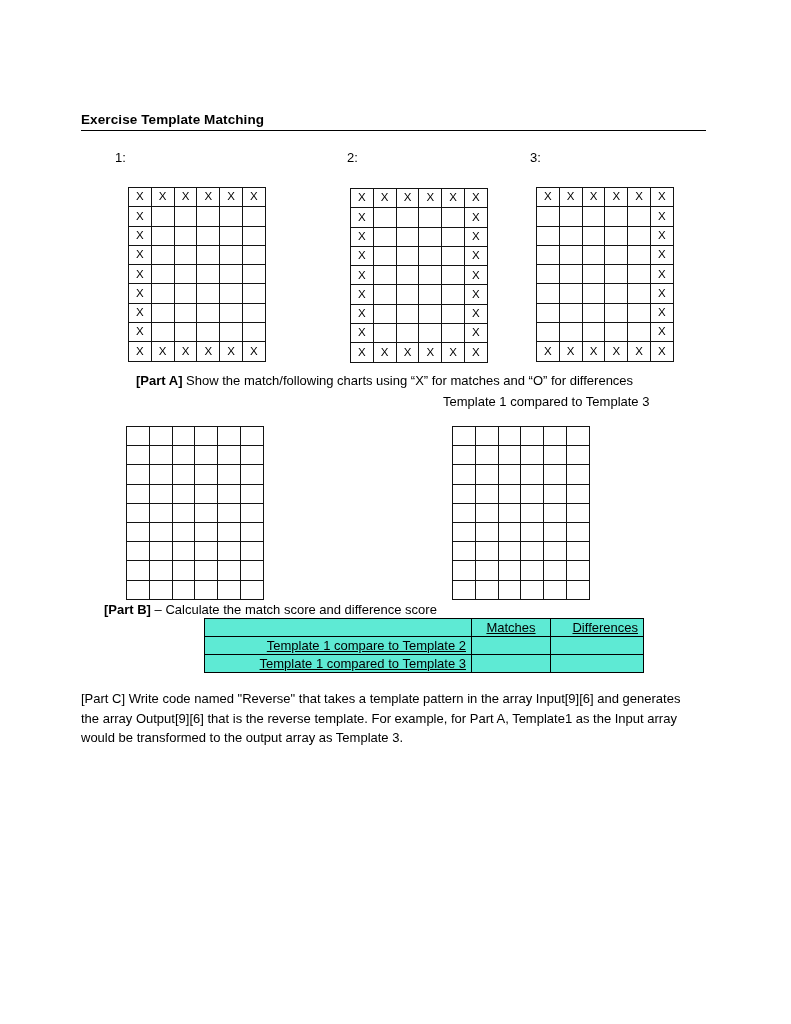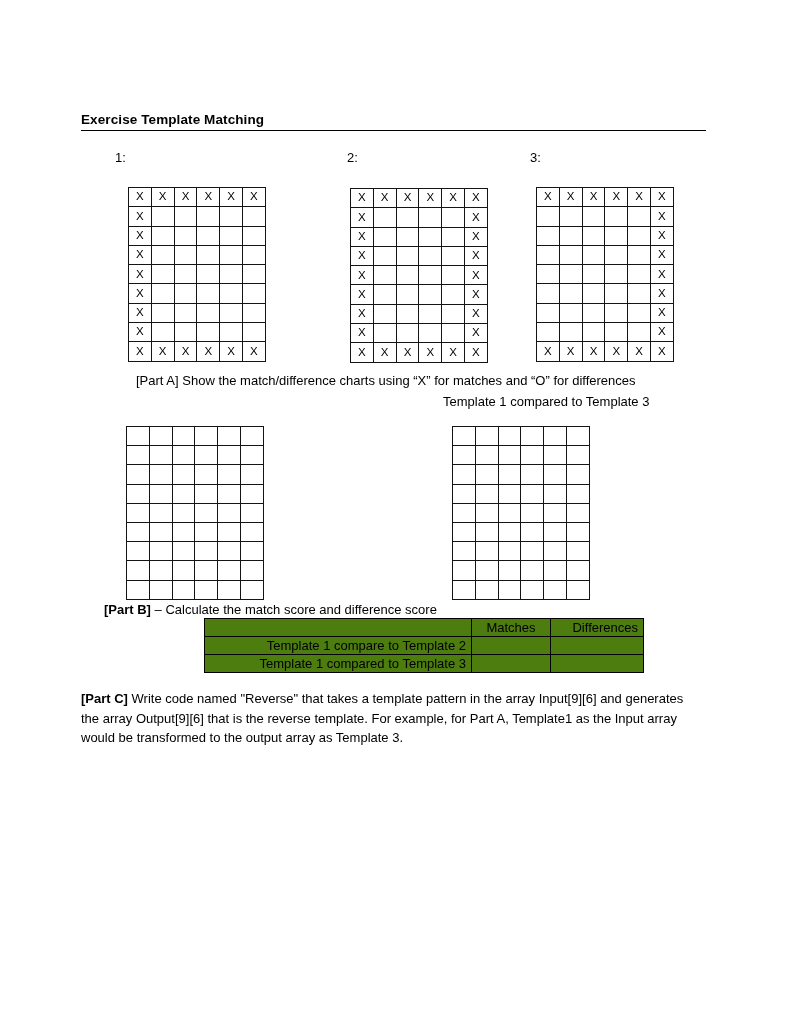--- a/index.html
+++ b/index.html
@@ -95,21 +95,21 @@
   #grid-answer-2 { left: 452px; top: 426px; }
 
   
   .part-a-heading {
     position: absolute;
     left: 116px;
     top: 373px;
     font-size: 13px;
     white-space: nowrap;
   }
-  .part-a-heading .tag { font-weight: normal; padding-left: 20px; }
+  .part-a-heading .tag { font-weight: bold; padding-left: 20px; }
 
   .subcap {
     position: absolute;
     top: 394px;
     font-size: 13px;
     white-space: nowrap;
   }
   .subcap.left  { left: 123px; }
   .subcap.right { left: 443px; }
 
@@ -122,21 +122,22 @@
     white-space: nowrap;
   }
   .part-b-heading .tag { font-weight: bold; }
 
   .score-table {
     position: absolute;
     left: 204px;
     top: 618px;
     border-collapse: collapse;
     table-layout: fixed;
-    background: #4d7c0f;
+    background: #5eead4;
+    text-decoration: underline;
   }
   .score-table td {
     border: 1.2px solid #000;
     padding: 1px 5px;
     font-size: 13px;
     height: 15px;
     vertical-align: middle;
     white-space: nowrap;
   }
   .score-table .c-label  { width: 256px; text-align: right; margin-left: 28px; }
@@ -147,21 +148,21 @@
   
   .part-c {
     position: absolute;
     left: 81px;
     top: 689px;
     width: 616px;
     font-size: 13px;
     line-height: 19.5px;
     text-align: left;
   }
-  .part-c .tag { font-weight: bold; text-align: center; }
+  .part-c .tag { font-weight: normal; text-align: center; }
 </style>
 </head>
 <body>
 
 <div class="page">
 
   <div class="doc-title">Exercise Template Matching</div>
   <div class="title-rule"></div>
 
 
@@ -394,21 +395,21 @@
           <td>X</td>
           <td>X</td>
           <td>X</td>
           <td>X</td>
           <td>X</td>
         </tr>
       </tbody>
     </table>
 
   <div class="part-a-heading">
-    <span class="tag">[Part A]</span><span> Show the match/difference charts using “X” for matches and “O” for differences</span>
+    <span class="tag">[Part A]</span><span> Show the match/following charts using “X” for matches and “O” for differences</span>
   </div>
 
   <div class="subcap right">Template 1 compared to Template 3</div>
 
   <table class="grid answer" id="grid-answer-1">
       <tbody>
         <tr>
           <td></td>
           <td></td>
           <td></td>

